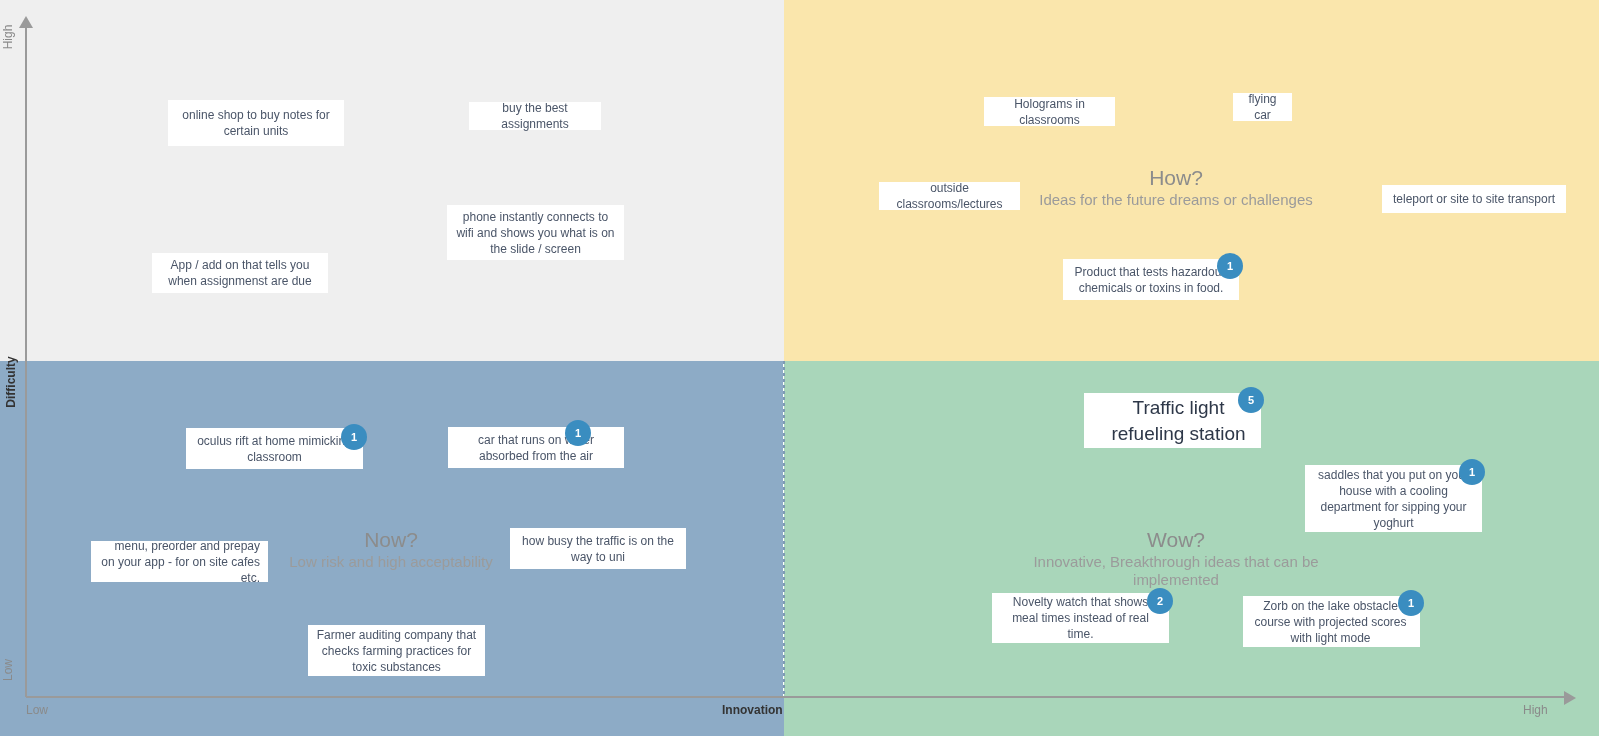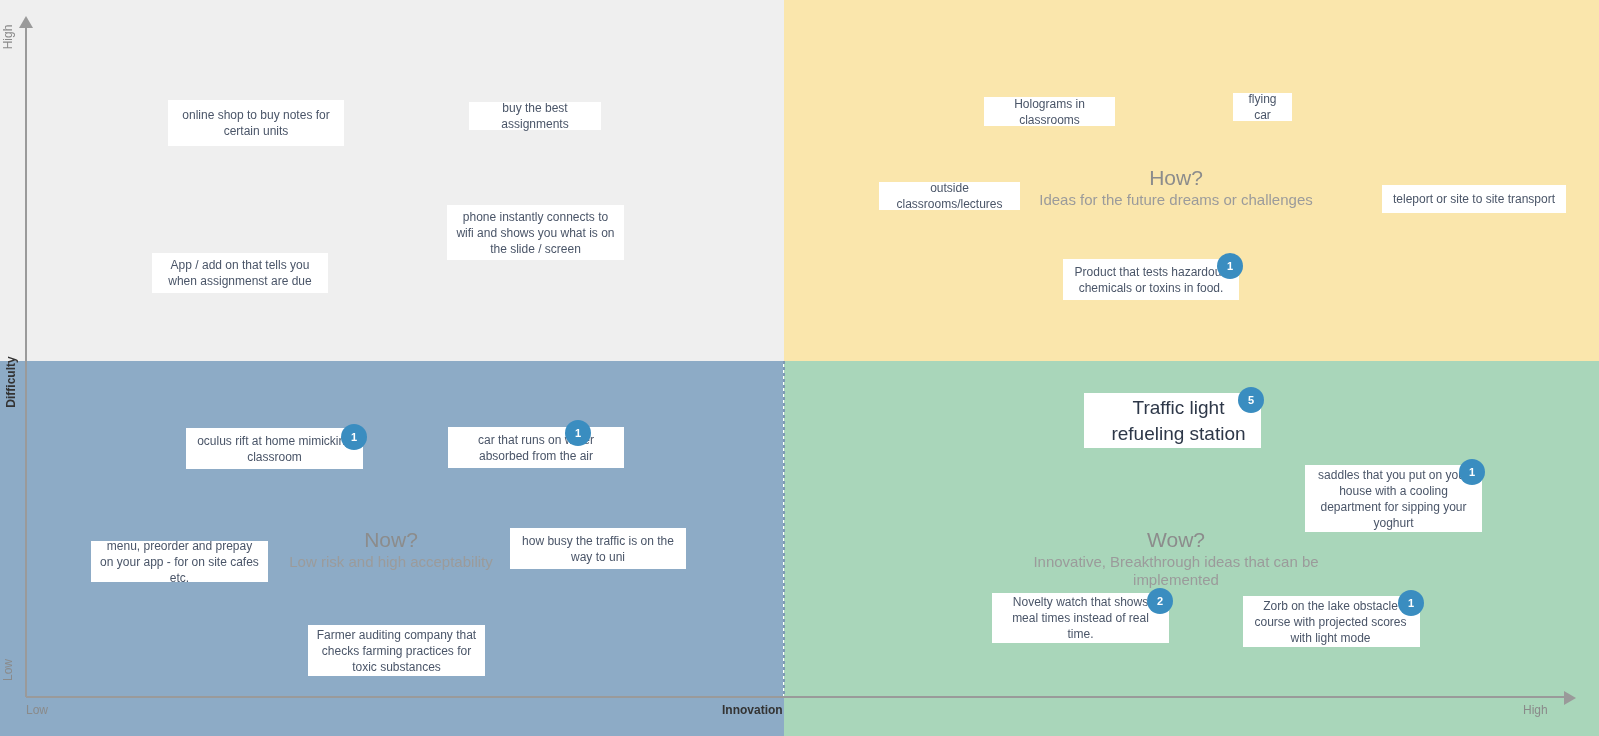--- a/index.html
+++ b/index.html
@@ -240,21 +240,21 @@
 
   <div class="card" style="left:1063px; top:259px; width:176px; height:41px;">Product that tests hazardous chemicals or toxins in food.</div>
   <div class="badge" style="left:1217px; top:253px;">1</div>
 
   <div class="card" style="left:186px; top:428px; width:177px; height:41px;">oculus rift at home mimicking classroom</div>
   <div class="badge" style="left:341px; top:424px;">1</div>
 
   <div class="card" style="left:411px; top:427px; width:176px; height:41px;margin-left:37px;">car that runs on water absorbed from the air</div>
   <div class="badge" style="left:565px; top:420px;">1</div>
 
-  <div class="card" style="left:91px; top:541px; width:177px; height:41px;">menu, preorder and prepay on your app - for on site cafes etc.</div>
+  <div class="card" style="left:91px; top:541px; width:177px; height:41px;text-align:right;">menu, preorder and prepay on your app - for on site cafes etc.</div>
 
   <div class="card" style="left:308px; top:625px; width:177px; height:51px;">Farmer auditing company that checks farming practices for toxic substances</div>
 
   <div class="card" style="left:510px; top:528px; width:176px; height:41px;">how busy the traffic is on the way to uni</div>
 
   <div class="card big" style="left:1084px; top:393px; width:177px; height:55px;padding-left:20px;">Traffic light refueling station</div>
   <div class="badge" style="left:1238px; top:387px;">5</div>
 
 
   <div class="card" style="left:1305px; top:465px; width:177px; height:67px;">saddles that you put on your house with a cooling department for sipping your yoghurt</div>

